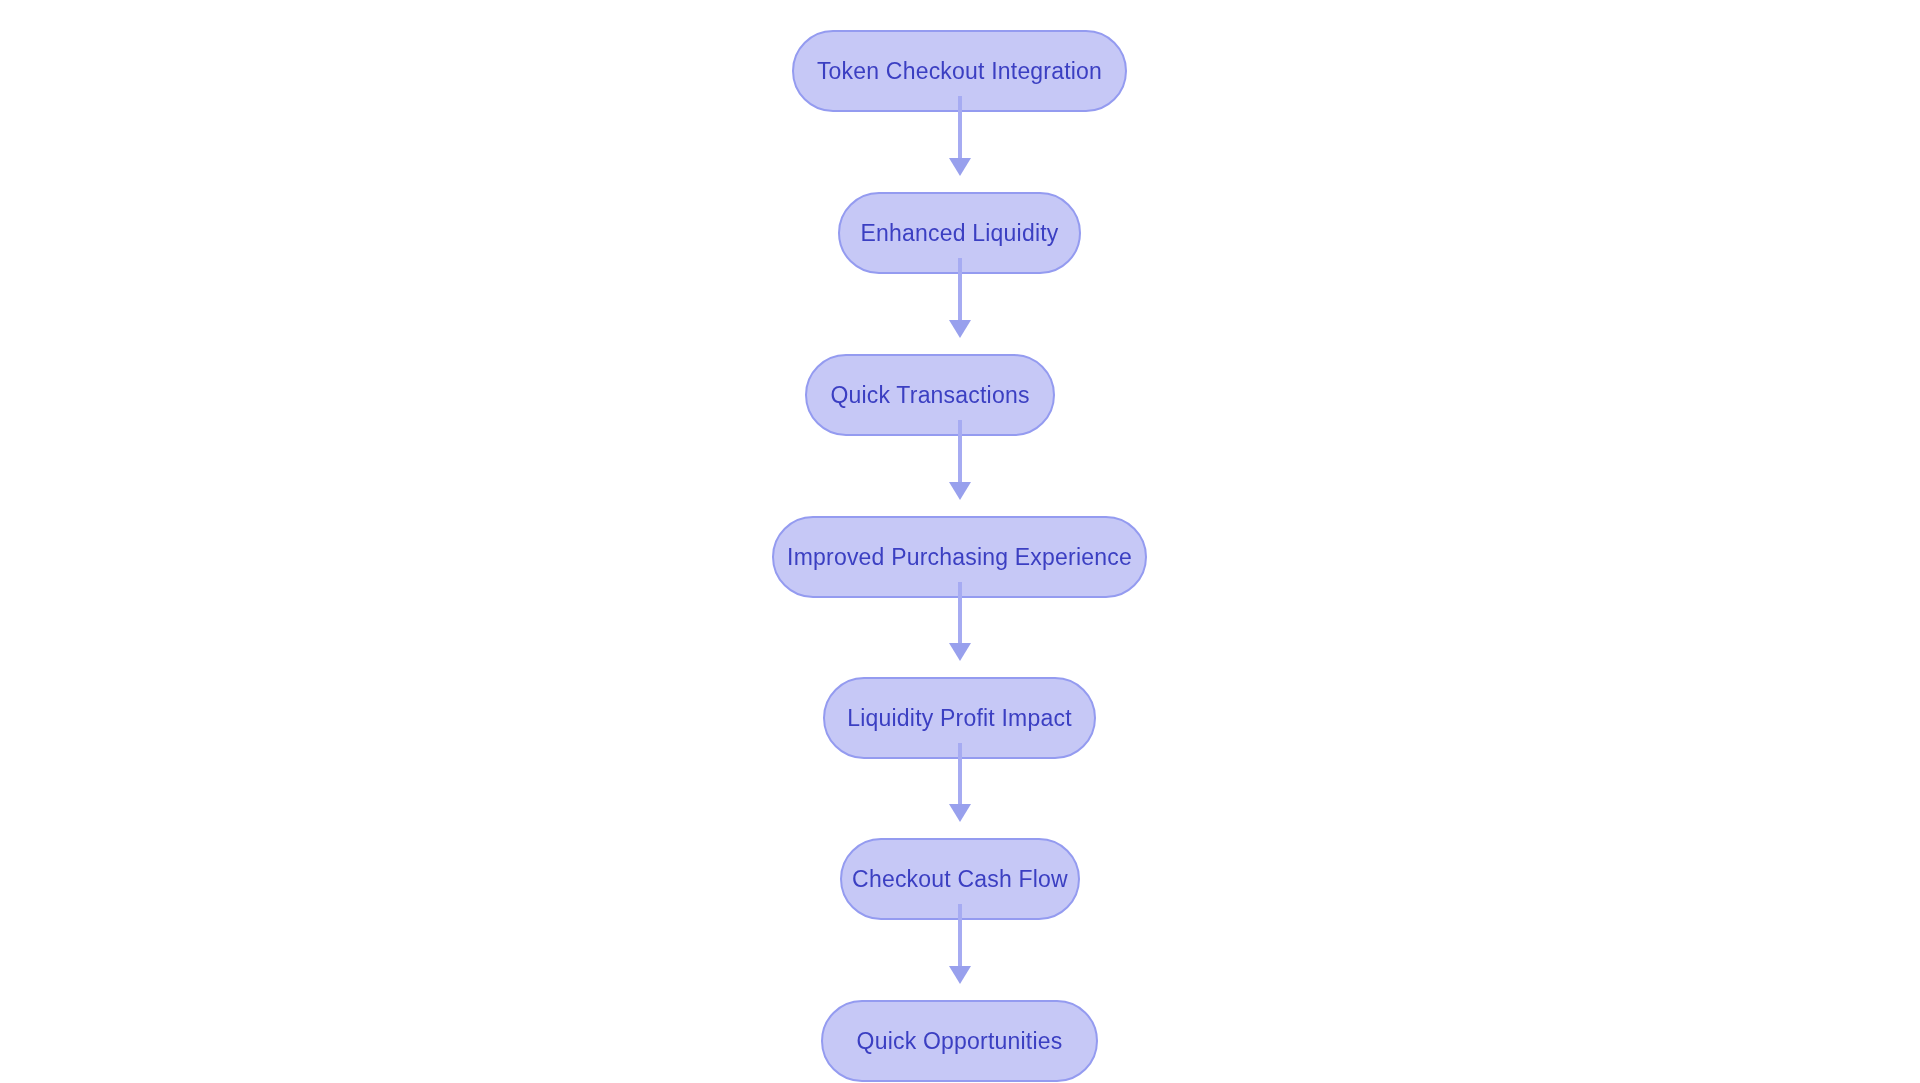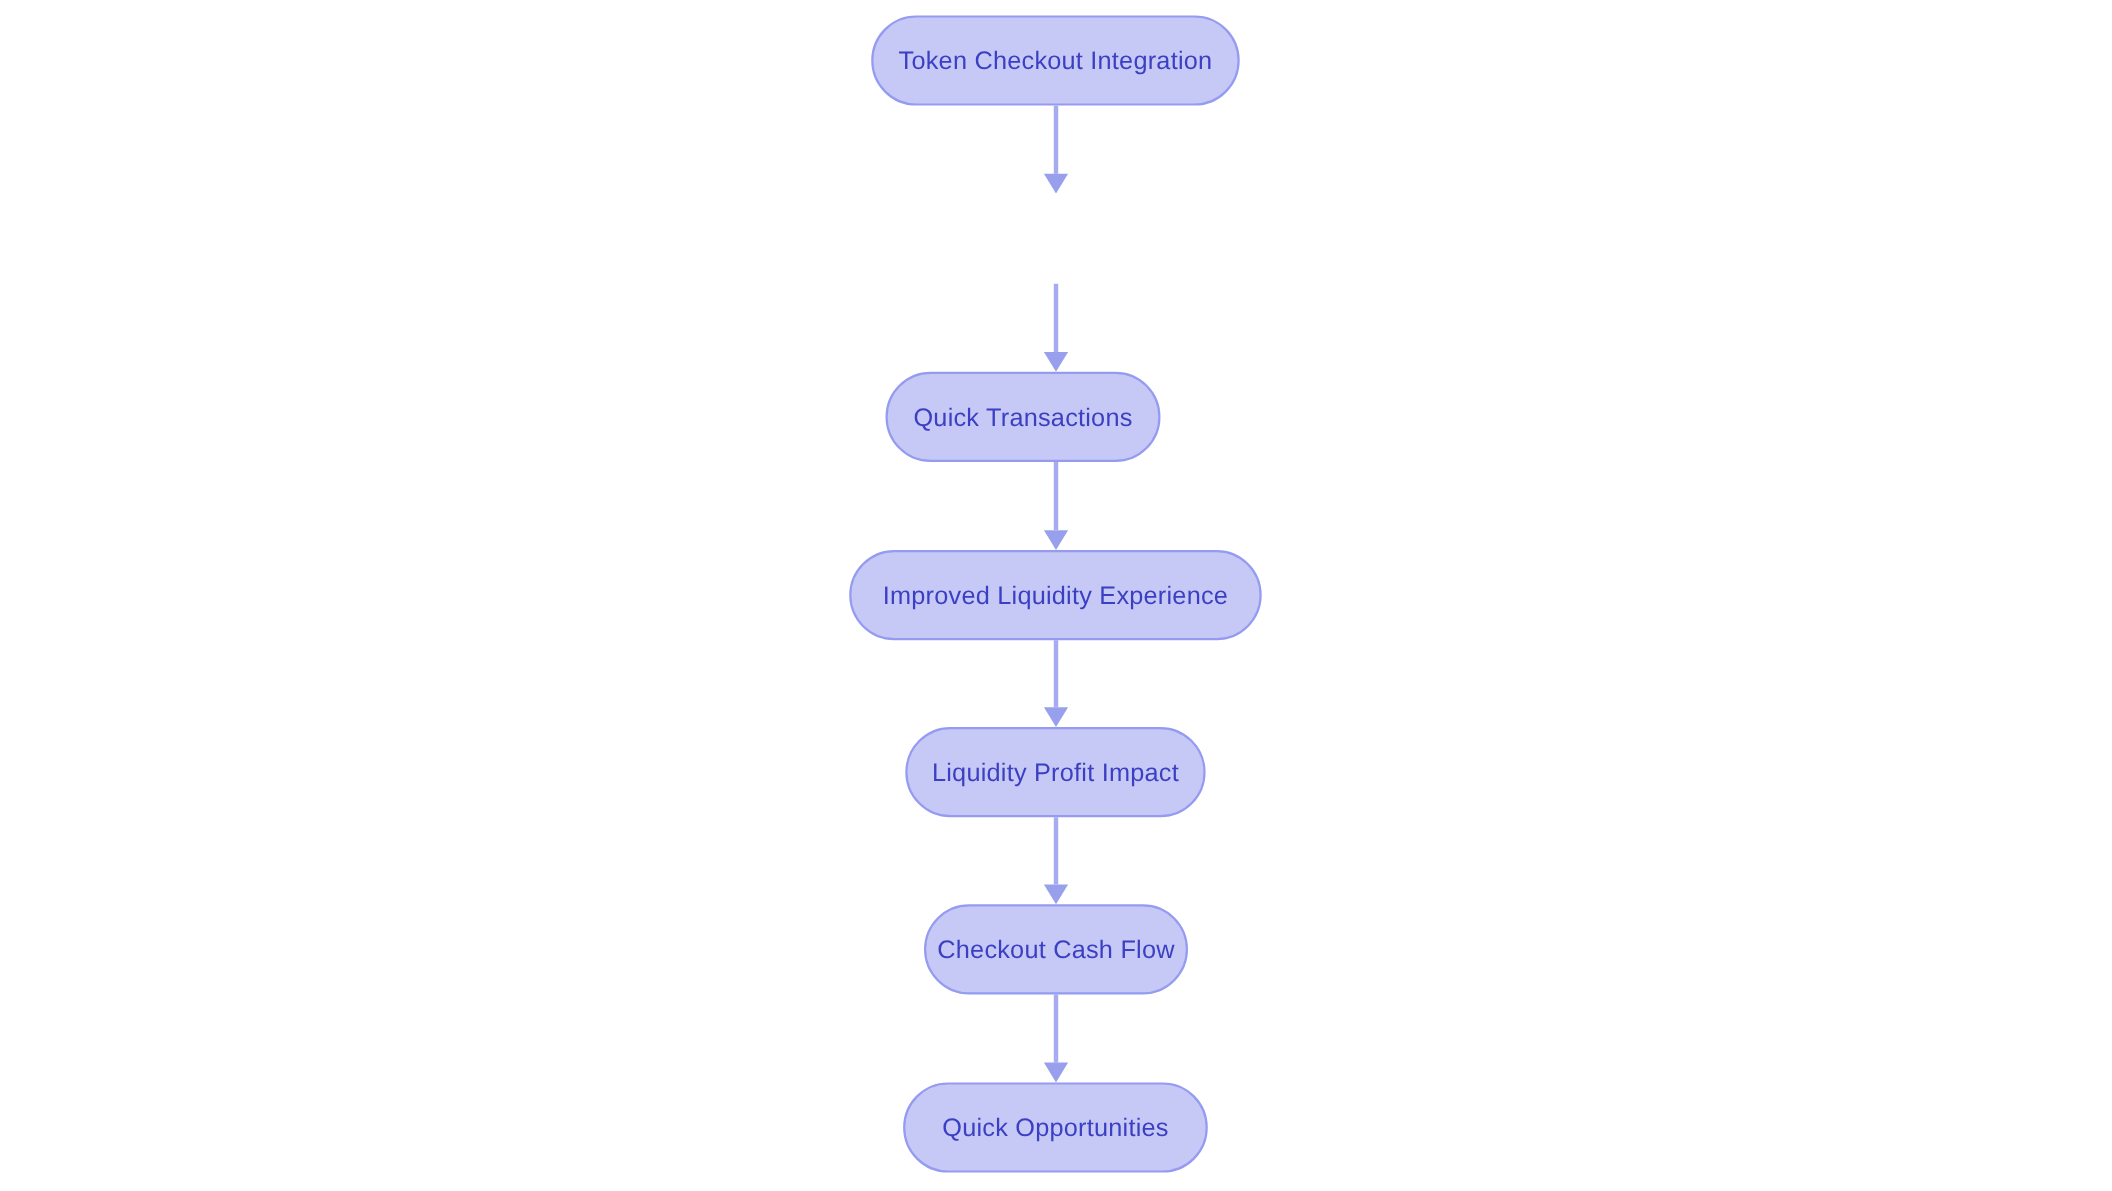--- a/index.html
+++ b/index.html
@@ -25,20 +25,21 @@
     background: #c6c8f6;
     border: 2px solid #949bf0;
     border-radius: 41px;
     display: flex;
     align-items: center;
     justify-content: center;
     color: #3b3fc2;
     font-size: 23px;
     letter-spacing: 0.2px;
     white-space: nowrap;
+    margin-top: 16px;
   }
   .node-1 { left: 792px; top: 14px;  width: 335px; }
   .node-2 { left: 838px; top: 176px; width: 243px; }
   .node-3 { left: 805px; top: 338px; width: 250px; }
   .node-4 { left: 772px; top: 500px; width: 375px; }
   .node-5 { left: 823px; top: 661px; width: 273px; }
   .node-6 { left: 840px; top: 822px; width: 240px; }
   .node-7 { left: 821px; top: 984px; width: 277px; }
 
   
@@ -76,37 +77,40 @@
 
   <div class="flow-node node-1">
     <span>Token Checkout Integration</span>
   </div>
 
   <div class="connector-arrow arrow-1">
     <div class="arrow-line"></div>
     <div class="arrowhead-icon"></div>
   </div>
 
+  <div class="flow-node node-2">
+    <span>Enhanced Liquidity</span>
+  </div>
 
   <div class="connector-arrow arrow-2">
     <div class="arrow-line"></div>
     <div class="arrowhead-icon"></div>
   </div>
 
   <div class="flow-node node-3">
     <span>Quick Transactions</span>
   </div>
 
   <div class="connector-arrow arrow-3">
     <div class="arrow-line"></div>
     <div class="arrowhead-icon"></div>
   </div>
 
   <div class="flow-node node-4">
-    <span>Improved Liquidity Experience</span>
+    <span>Improved Purchasing Experience</span>
   </div>
 
   <div class="connector-arrow arrow-4">
     <div class="arrow-line"></div>
     <div class="arrowhead-icon"></div>
   </div>
 
   <div class="flow-node node-5">
     <span>Liquidity Profit Impact</span>
   </div>

